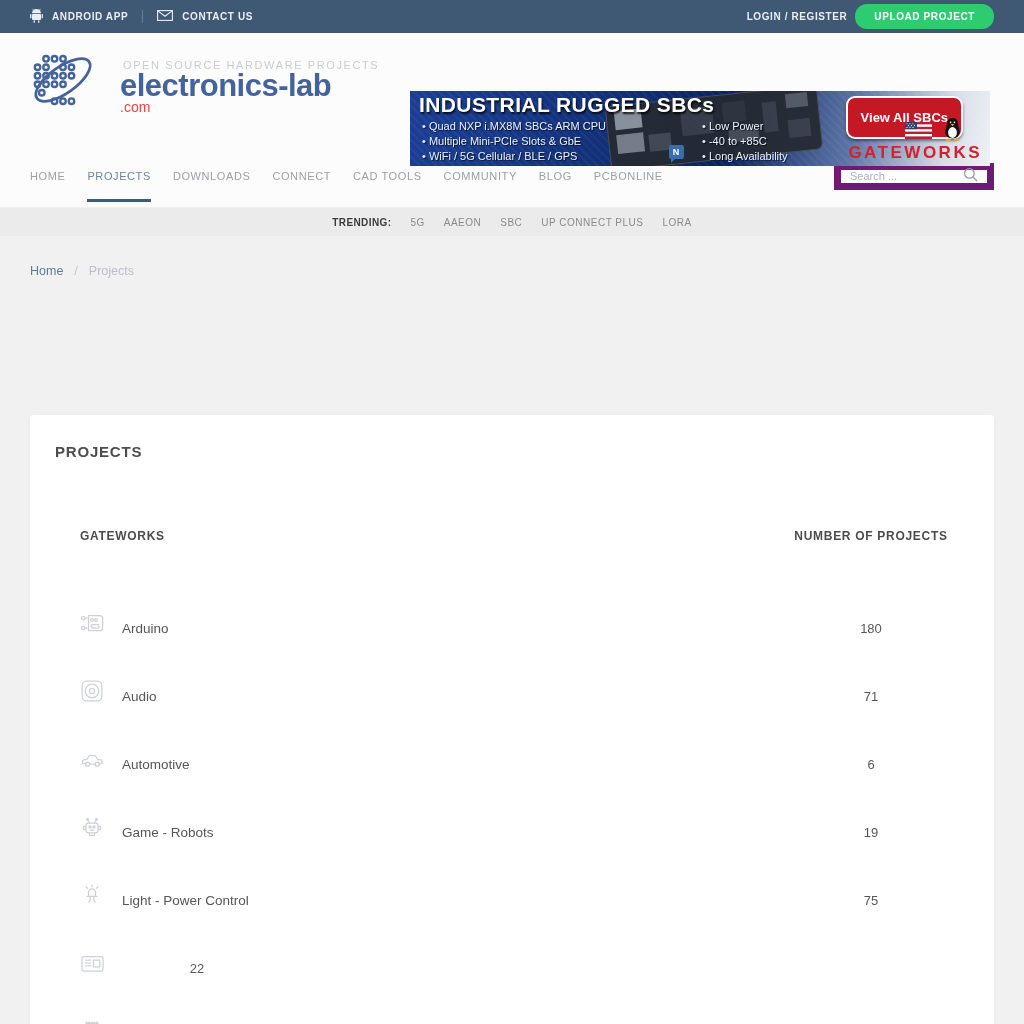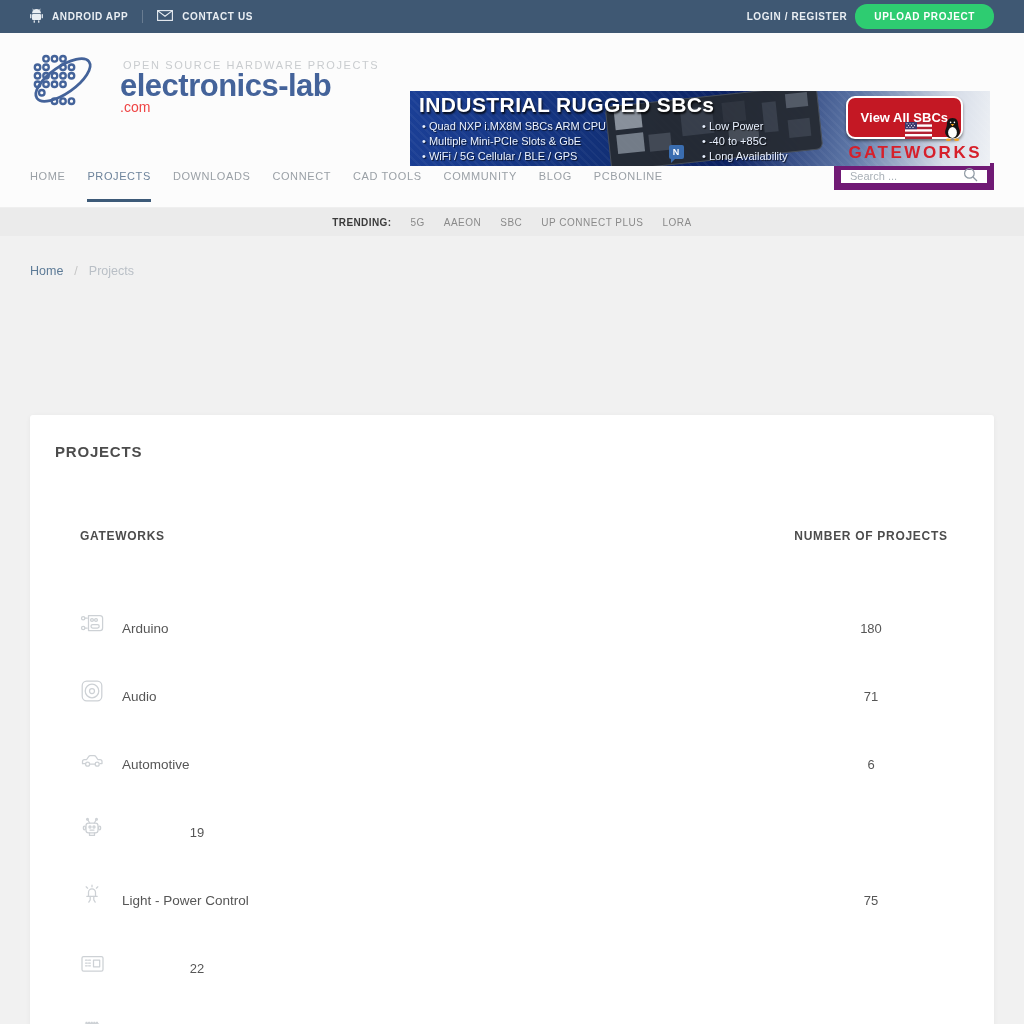--- a/index.html
+++ b/index.html
@@ -326,20 +326,21 @@
             <circle cx="16.5" cy="3.2" r=".9"></circle>
           <rect x="6" y="7.2" width="12" height="9.6" rx="2.6"></rect>
           <circle cx="10" cy="11" r="1.05"></circle>
             <circle cx="14" cy="11" r="1.05"></circle>
           <path d="M10 14 h4"></path>
           <rect x="3.4" y="10" width="2" height="3.8" rx="1"></rect>
           <rect x="18.6" y="10" width="2" height="3.8" rx="1"></rect>
           <path d="M9.5 16.8 v2.6 h5 v-2.6"></path>
         </svg>
       </span>
+      <span class="row-label">Game - Robots</span>
       <span class="row-count">19</span>
     </div>
 
     <div class="cat-row">
       <span class="row-icon">
         <svg width="24" height="23" viewBox="0 0 24 23" class="icon-stroke">
           <path d="M7.6 4.2 L6.2 2.8 M16.4 4.2 L17.8 2.8 M12 2.8 V1.2"></path>
           <path d="M8.5 12.3 V8.3 a3.5 3.5 0 0 1 7 0 v4"></path>
           <path d="M6.8 12.3 h10.4"></path>
           <path d="M10.2 12.3 v3.6 l-1.4 2.2 M13.8 12.3 v3.6 l1.4 2.2"></path>

